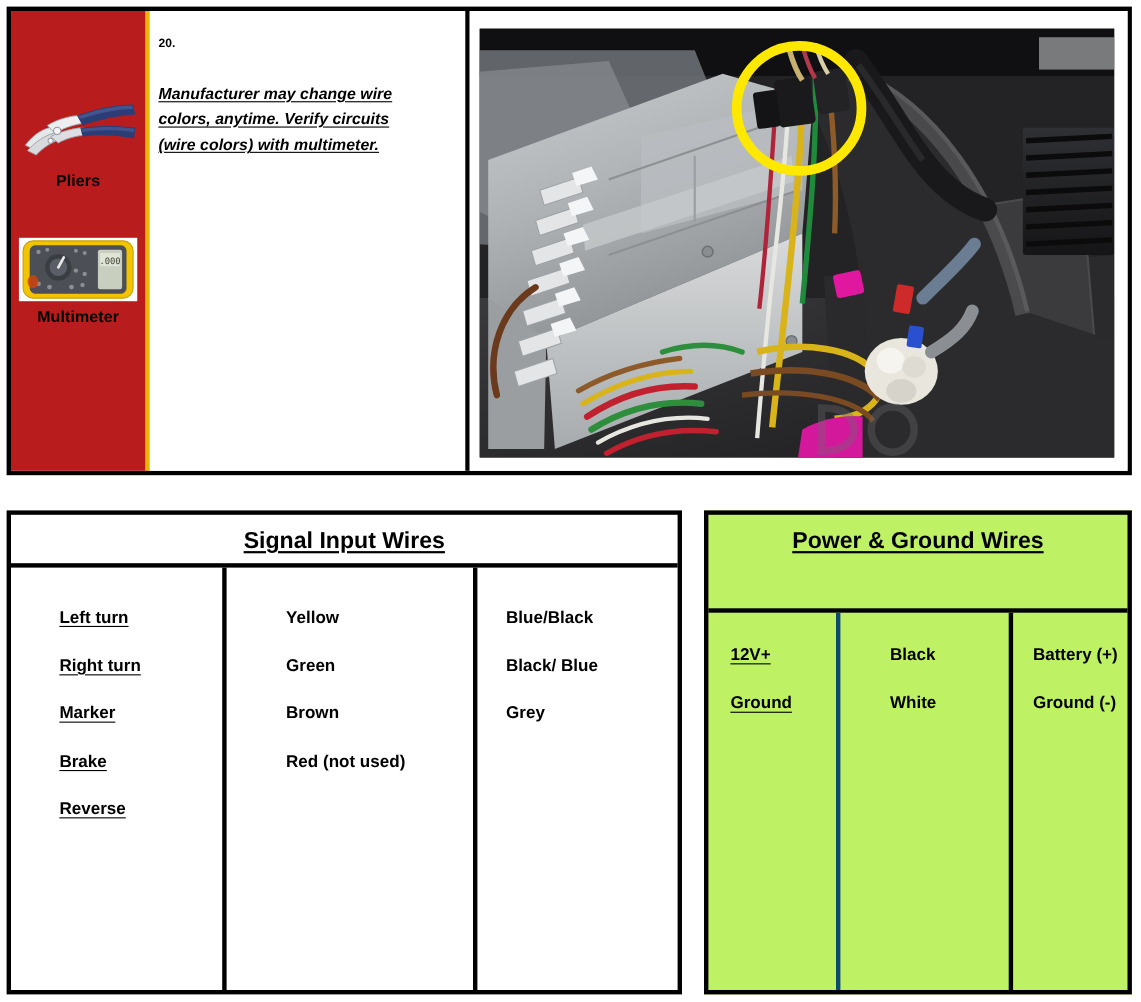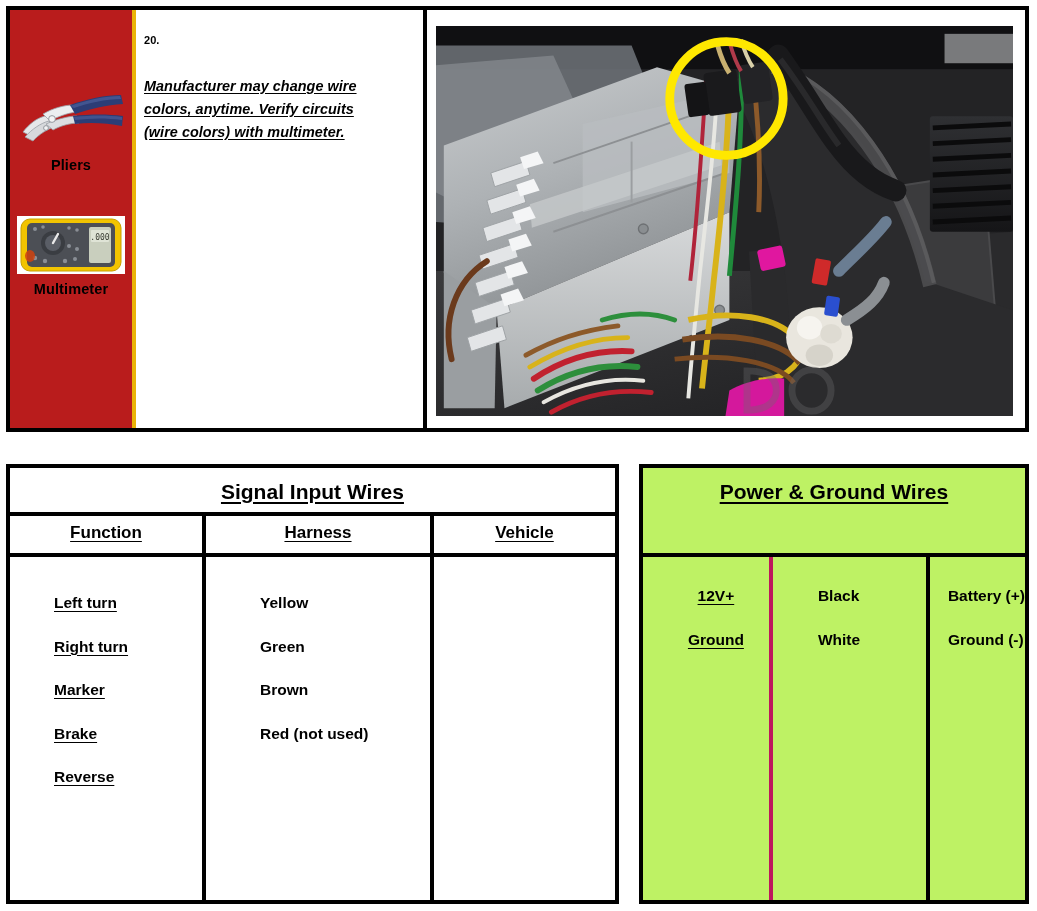--- a/index.html
+++ b/index.html
@@ -159,21 +159,21 @@
   }
 
   .cell {
     box-sizing: border-box;
     position: relative;
   }
   .c1 { width: 196px; border-right: 4px solid #000; }
   .c2 { width: 228px; border-right: 4px solid #000; }
   .c3 { flex: 1; }
 
-  .p1 { width: 130px; border-right: 4px solid #be185d; text-align: center; }
+  .p1 { width: 120px; border-right: 4px solid #0c4a6e; }
   .p2 { width: 157px; border-right: 4px solid #000; }
   .p3 { flex: 1; }
 
   .sub-head-txt {
     text-align: center;
     font-size: 17px;
     font-weight: bold;
     text-decoration: underline;
     text-underline-offset: 3px;
     padding-top: 7px;
@@ -416,50 +416,46 @@
 
 </div>
 
 <div class="bottom-wrap">
 
   <div class="sig-section">
     <div class="sig-title-row">
       <div class="sect-title">Signal Input Wires</div>
     </div>
 
-    <div class="sub-head-row">
-      <div class="cell c1">
-        <div class="sub-head-txt">Function</div>
-      </div>
-      <div class="cell c2">
-        <div class="sub-head-txt">Harness</div>
-      </div>
-      <div class="cell c3">
-        <div class="sub-head-txt">Vehicle</div>
-      </div>
-    </div>
 
     <div class="body-row">
       <div class="cell c1">
         <div class="cell-list al-func">
           <div class="entry u">Left turn</div>
           <div class="entry u">Right turn</div>
           <div class="entry u">Marker</div>
           <div class="entry u">Brake</div>
           <div class="entry u">Reverse</div>
         </div>
       </div>
       <div class="cell c2">
         <div class="cell-list al-harn">
           <div class="entry">Yellow</div>
           <div class="entry">Green</div>
           <div class="entry">Brown</div>
           <div class="entry">Red (not used)</div>
         </div>
       </div>
+      <div class="cell c3">
+        <div class="cell-list al-veh">
+          <div class="entry">Blue/Black</div>
+          <div class="entry">Black/ Blue</div>
+          <div class="entry">Grey</div>
+        </div>
+      </div>
     </div>
   </div>
 
   <div class="pg-section">
     <div class="pg-title-row">
       <div class="sect-title">Power &amp; Ground Wires</div>
     </div>
 
     <div class="body-row">
       <div class="cell p1">

